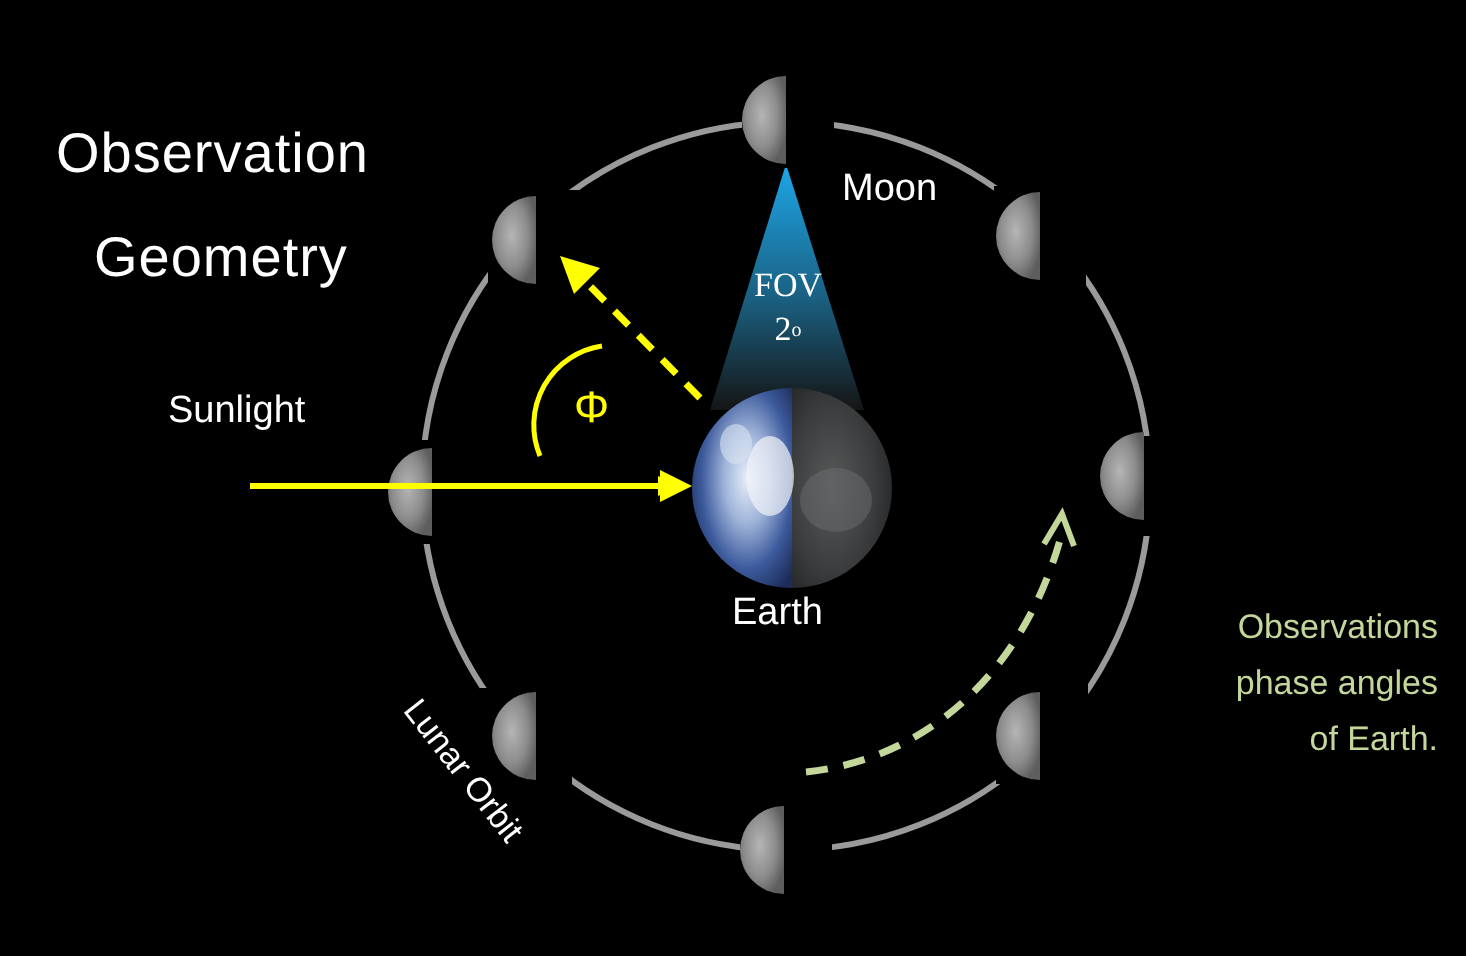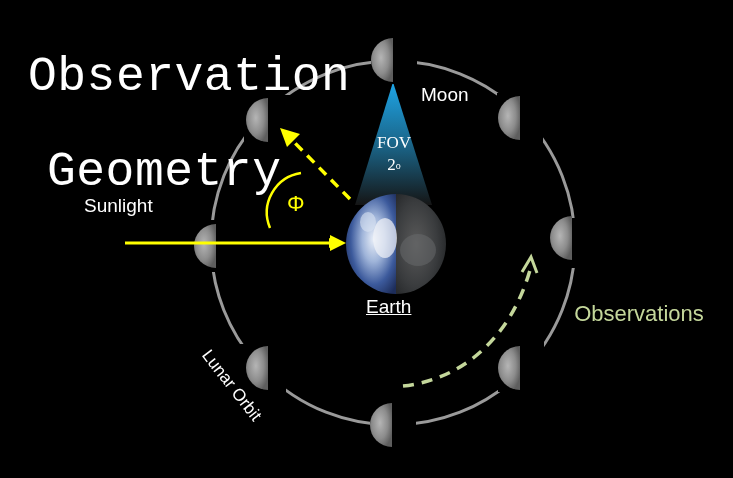--- a/index.html
+++ b/index.html
@@ -1,22 +1,22 @@
 <!DOCTYPE html>
 <html><head>
 <meta charset="utf-8">
 <style>
   html, body { margin: 0; padding: 0; background: #000; }
   body { width: 733px; height: 478px; position: relative; overflow: hidden; font-family: "Liberation Sans", "DejaVu Sans", sans-serif; }
   #stage { position: absolute; left: 0; top: 0; width: 733px; height: 478px; }
   .txt { position: absolute; color: #ffffff; white-space: nowrap; }
-  .title-line { font-size: 48px; line-height: 42px; letter-spacing: 0.5px; font-family: Liberation Mono, monospace; }
+  .title-line { font-size: 28px; line-height: 42px; letter-spacing: 0.5px; }
   .label { font-size: 19px; }
   .fov { font-size: 17px; text-align: center; width: 60px; line-height: 22px; font-family: Liberation Serif, serif; }
-  .obs { color: #c4d79b; font-size: 22px; text-align: center; line-height: 28px; width: 160px; white-space: normal; }
+  .obs { color: #c4d79b; font-size: 17px; text-align: right; line-height: 28px; width: 160px; white-space: normal; }
   .orbit-label { font-size: 17px; transform-origin: left top; transform: rotate(52deg); }
   .sup { font-size: 10px; vertical-align: top; position: relative; top: 1px; }
 </style>
 </head>
 <body>
 
 <svg id="stage" width="733" height="478" viewBox="0 0 733 478">
   <defs>
     <linearGradient id="fovGrad" x1="0" y1="0" x2="0" y2="1">
       <stop offset="0" stop-color="#1ea6e8"></stop>
@@ -100,30 +100,32 @@
   <line x1="350" y1="199" x2="292" y2="140" stroke="#ffff00" stroke-width="3.5" stroke-dasharray="10,7"></line>
   <path d="M280,128 L300,134 L287,147 Z" fill="#ffff00"></path>
 
   <path d="M301,173 A40,40 0 0 0 270,228" fill="none" stroke="#ffff00" stroke-width="2.5"></path>
 
   <path d="M403,386 C460,380 510,340 530,270" fill="none" stroke="#c4d79b" stroke-width="3.5" stroke-dasharray="11,8"></path>
   <path d="M522,272 L531,257 L537,273" fill="none" stroke="#c4d79b" stroke-width="3"></path>
 </svg>
 
 <div class="txt title-line" style="left:28px; top:56px;">Observation</div>
-<div class="txt title-line" style="left:47px; top:108px;margin-top:43px;">Geometry</div>
+<div class="txt title-line" style="left:47px; top:108px;">Geometry</div>
 
 <div class="txt label" style="left:421px; top:36px;margin-top:48px;">Moon</div>
-<div class="txt label" style="left:366px; top:296px;text-decoration:underline;">Earth</div>
+<div class="txt label" style="left:366px; top:296px;">Earth</div>
 <div class="txt label" style="left:84px; top:195px;">Sunlight</div>
 
 <div class="txt fov" style="left:364px; top:132px;">
   <div>FOV</div>
   <div><span>2</span><span class="sup">o</span></div>
 </div>
 
 <div class="txt" style="left:287px; top:191px; color:#ffff00; font-size:22px;">Φ</div>
 
 <div class="txt orbit-label" style="left:213px; top:346px;">Lunar Orbit</div>
 
 <div class="txt obs" style="left:559px; top:300px;">
   <div>Observations</div>
+  <div>phase angles</div>
+  <div>of Earth.</div>
 </div>
 
 </body></html>

